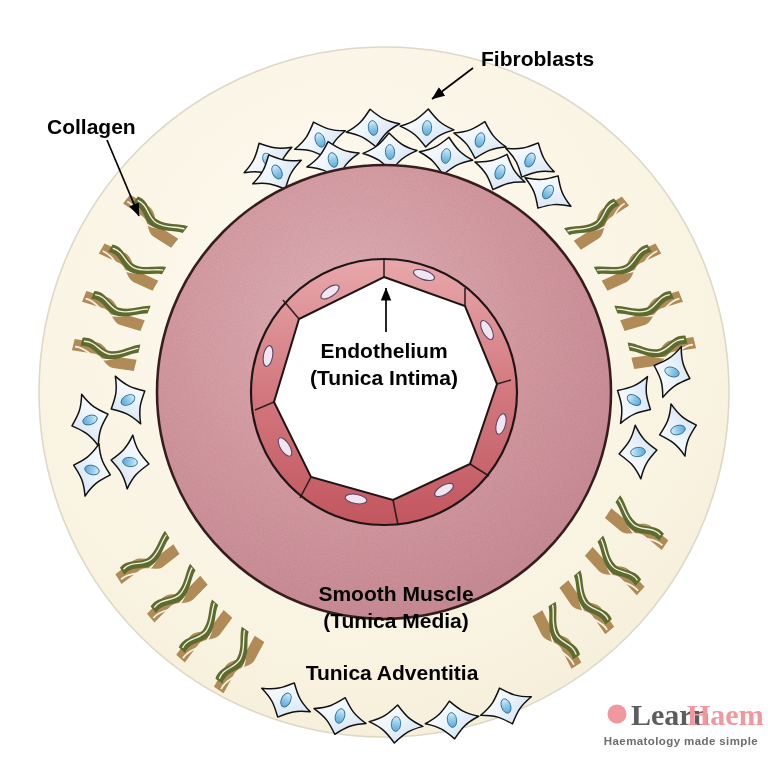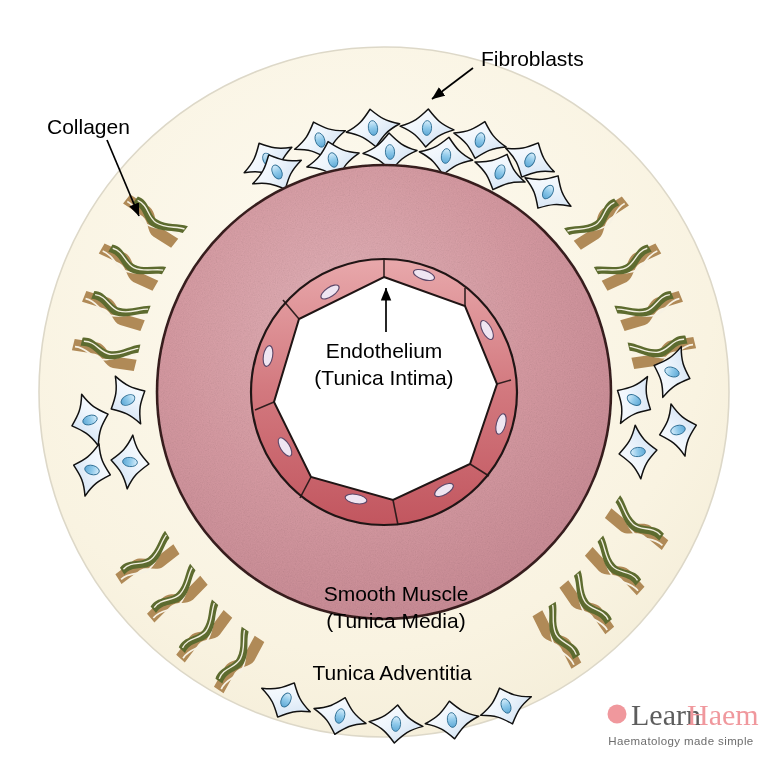--- a/index.html
+++ b/index.html
@@ -1,18 +1,18 @@
 <!DOCTYPE html>
 <html><head>
 <meta charset="utf-8">
 <style>
   html,body{margin:0;padding:0;background:#ffffff;}
   body{width:768px;height:773px;position:relative;overflow:hidden;
        font-family:"Liberation Sans",sans-serif;}
-  #stage{position:absolute;left:0;top:0;width:768px;height:773px;}
+  #stage{position:absolute;left:0;top:0;width:768px;height:773px;font-weight:bold;}
   svg{display:block;}
   .lbl{font-family:"Liberation Sans",sans-serif;font-size:21px;fill:#000000;}
   .lbl-mid{text-anchor:middle;}
   .logo-learn{font-family:"Liberation Serif",serif;font-size:30px;fill:#5d5d5d;}
   .logo-haem{font-family:"Liberation Serif",serif;font-size:30px;fill:#f0989d;}
   .logo-tag{font-family:"Liberation Sans",sans-serif;font-size:11.5px;
             fill:#6d6d6d;letter-spacing:.4px;}
 </style>
 </head>
 <body>

